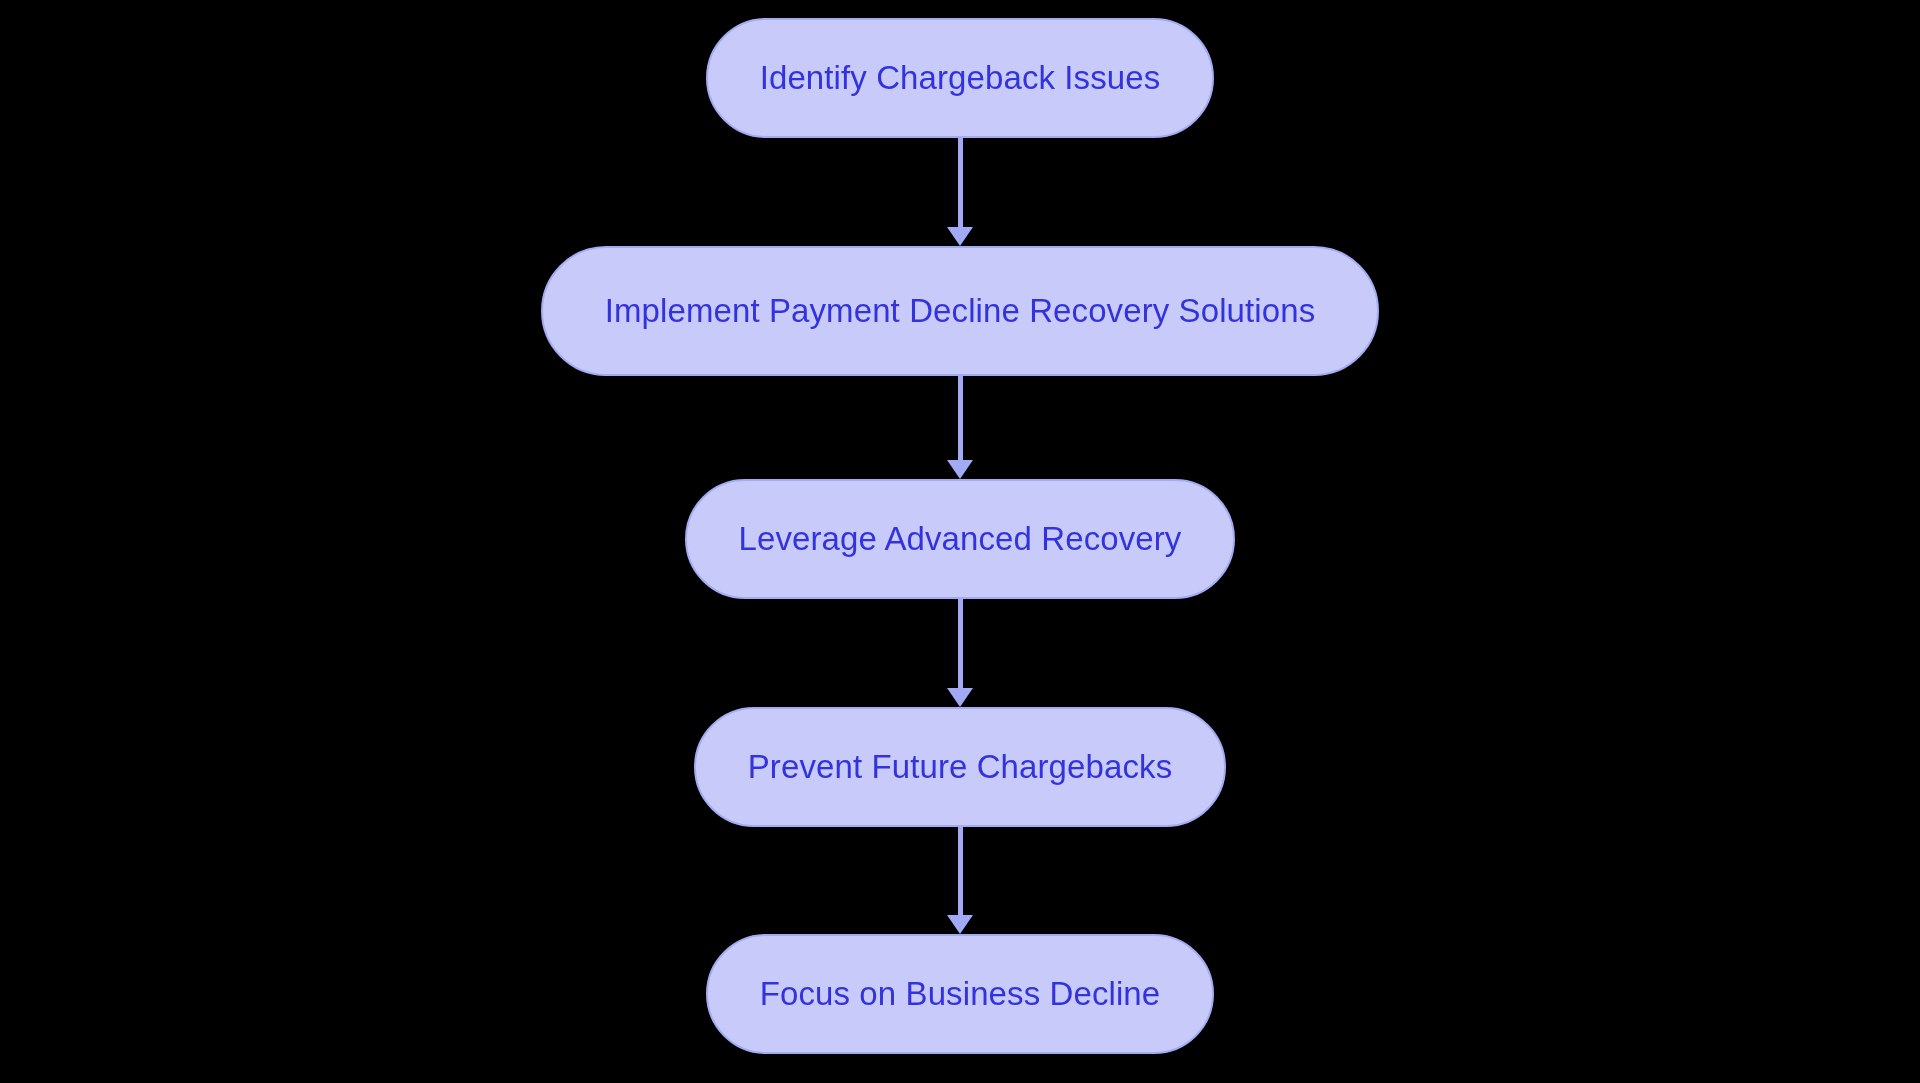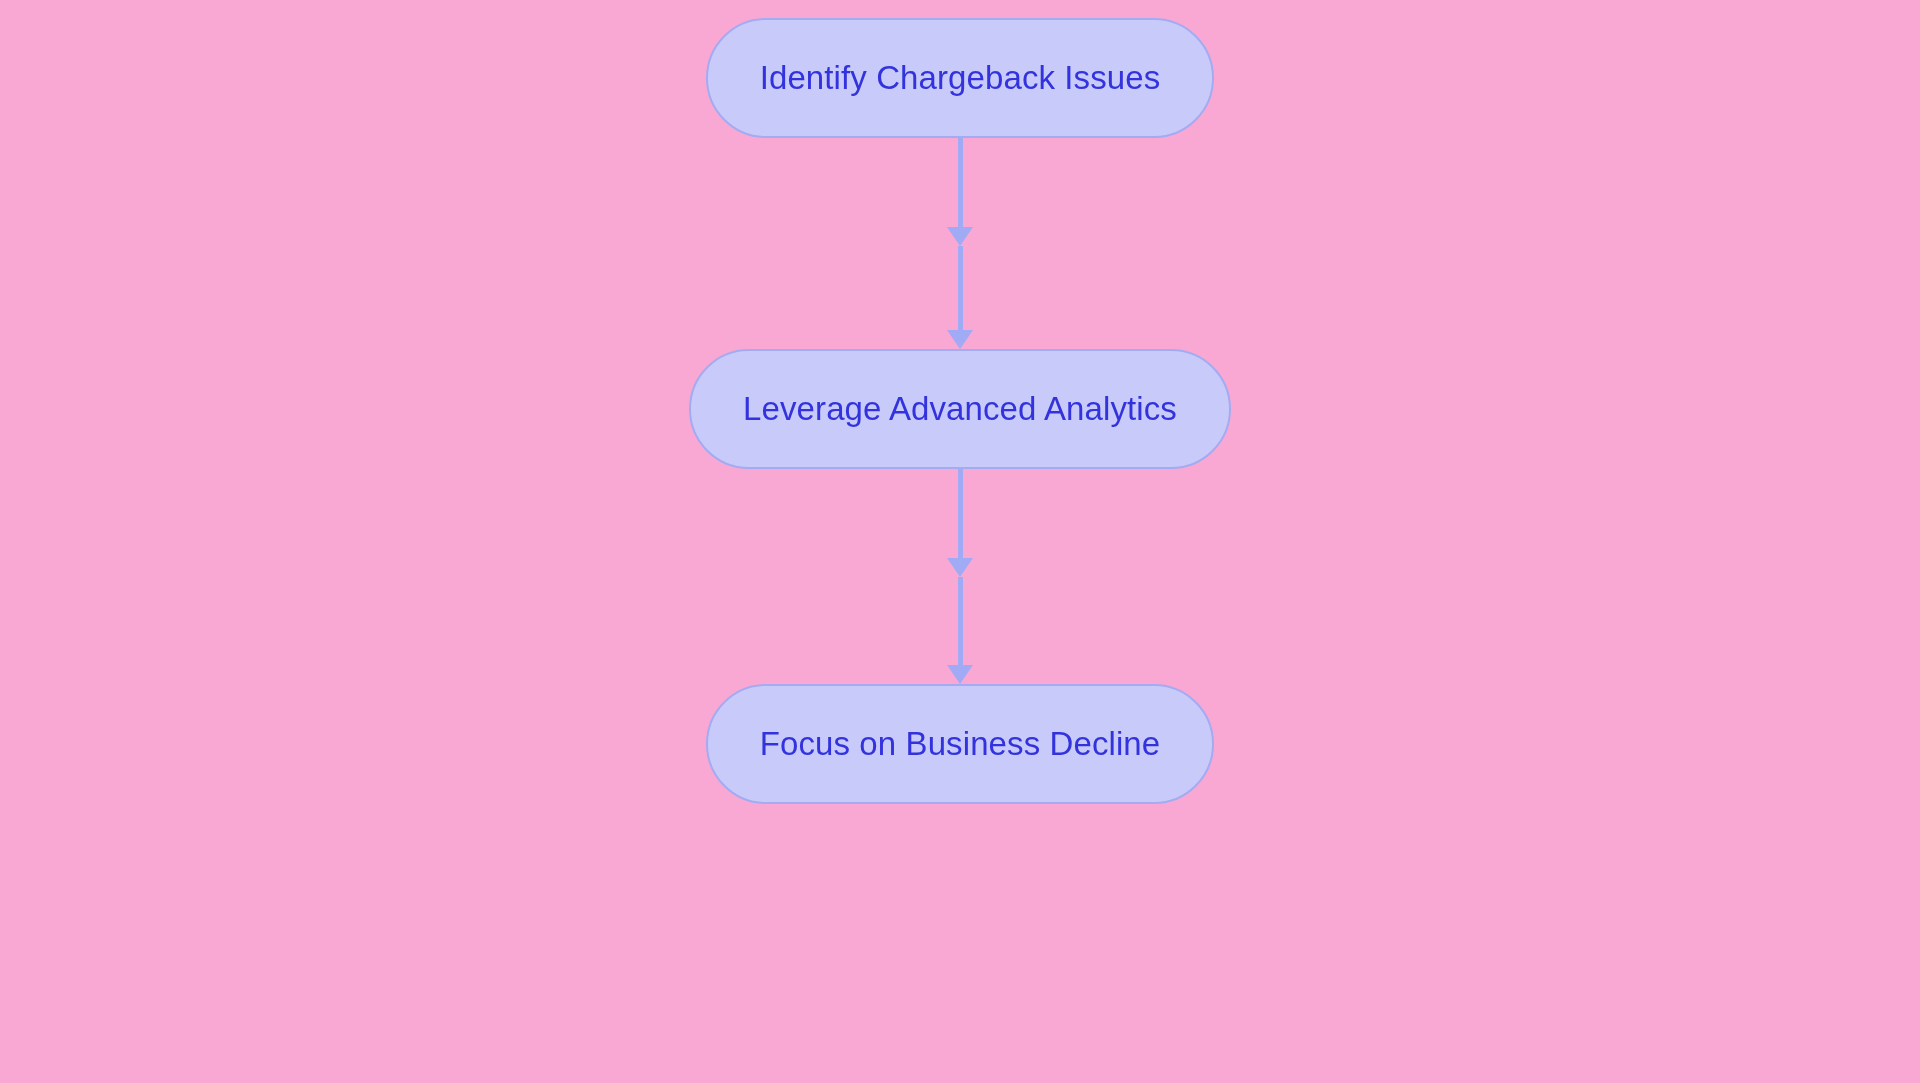--- a/index.html
+++ b/index.html
@@ -12,21 +12,21 @@
     width: 1920px;
     height: 1083px;
     overflow: hidden;
     font-family: "Liberation Sans", "DejaVu Sans", sans-serif;
   }
 
   #flowchart-canvas {
     position: relative;
     width: 1920px;
     height: 1083px;
-    background: #f9a8d4;
+    background: #000000;
   }
 
   .flow-column {
     position: absolute;
     left: 0;
     top: 0;
     width: 1920px;
     height: 1083px;
     display: flex;
     flex-direction: column;
@@ -102,35 +102,41 @@
 
     <div class="node">
       <span class="node-label">Identify Chargeback Issues</span>
     </div>
 
     <div class="connector connector--g1">
       <div class="connector-line"></div>
       <div class="connector-arrow"></div>
     </div>
 
+    <div class="node node--wide">
+      <span class="node-label">Implement Payment Decline Recovery Solutions</span>
+    </div>
 
     <div class="connector connector--g2">
       <div class="connector-line"></div>
       <div class="connector-arrow"></div>
     </div>
 
     <div class="node">
-      <span class="node-label">Leverage Advanced Analytics</span>
+      <span class="node-label">Leverage Advanced Recovery</span>
     </div>
 
     <div class="connector connector--g3">
       <div class="connector-line"></div>
       <div class="connector-arrow"></div>
     </div>
 
+    <div class="node">
+      <span class="node-label">Prevent Future Chargebacks</span>
+    </div>
 
     <div class="connector connector--g4">
       <div class="connector-line"></div>
       <div class="connector-arrow"></div>
     </div>
 
     <div class="node">
       <span class="node-label">Focus on Business Decline</span>
     </div>
 

